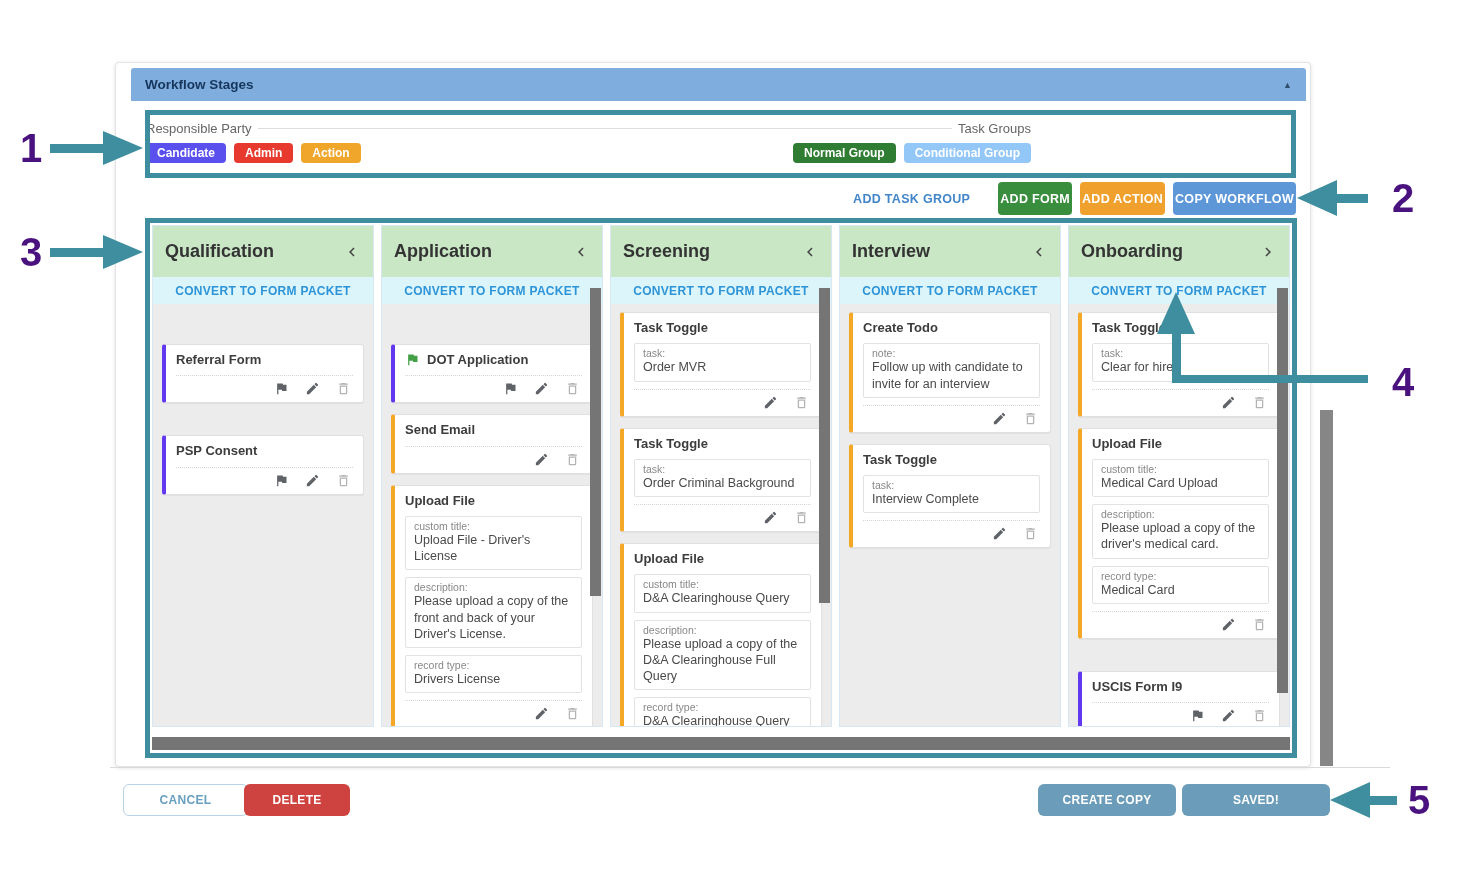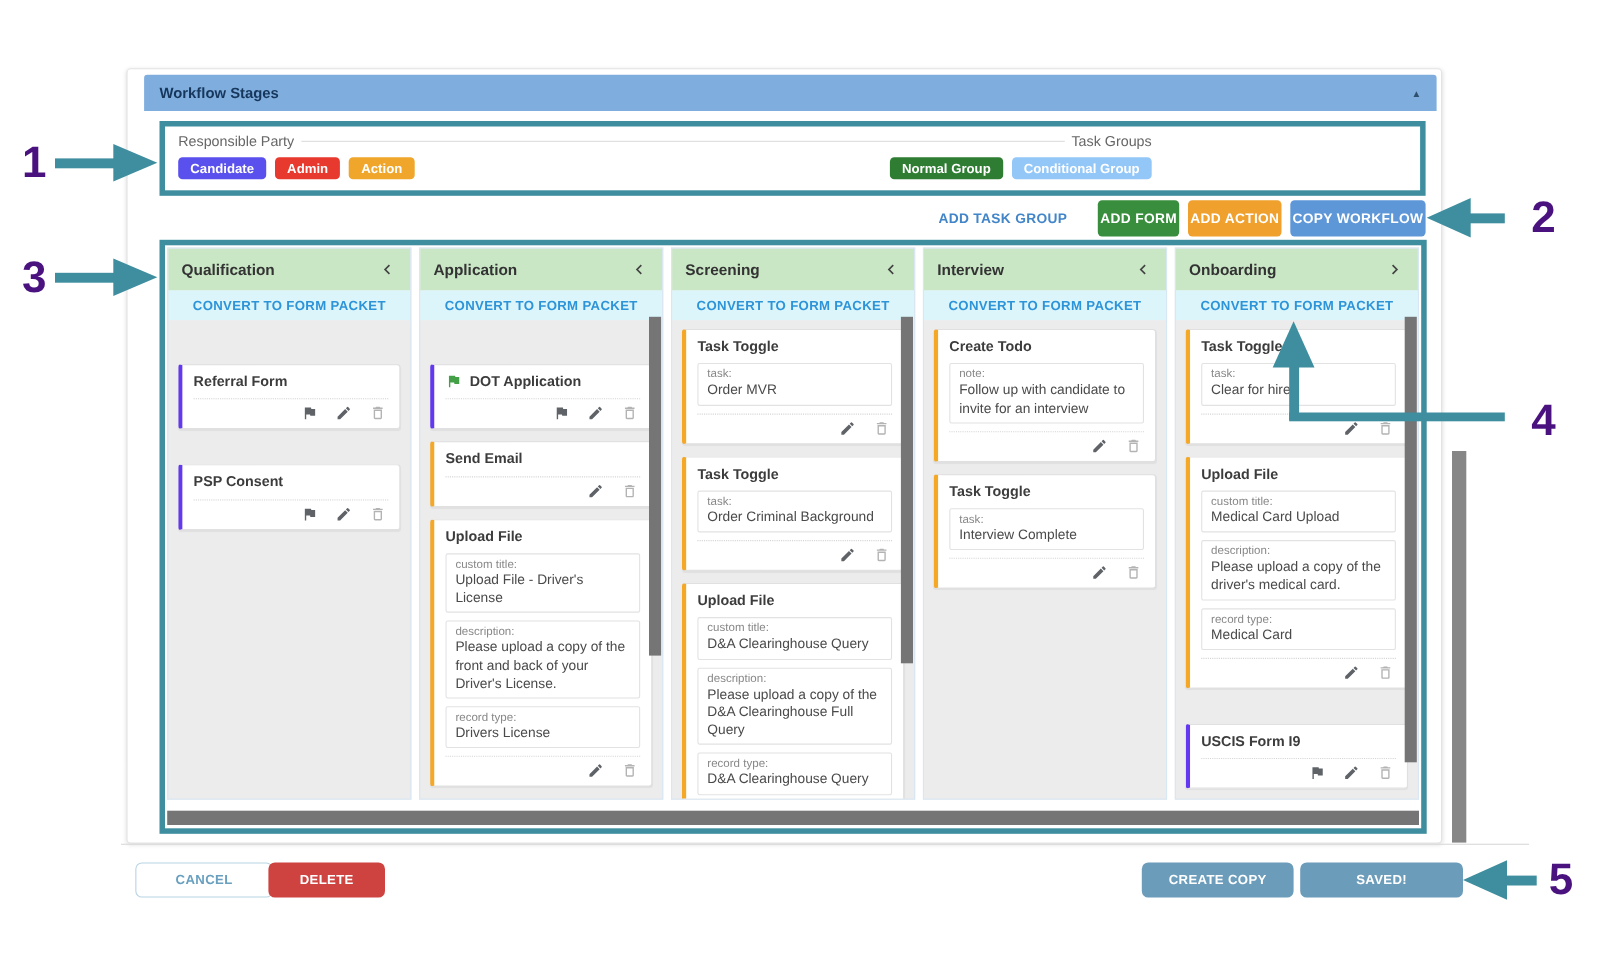--- a/index.html
+++ b/index.html
@@ -13,43 +13,43 @@
   .wf-header { left:131px; top:68px; width:1175px; height:33px; background:#7faede; border-radius:3px 3px 0 0;
     display:flex; align-items:center; padding:0 14px; color:#16365c; font-size:13.5px; font-weight:bold; }
   .collapse-ic { margin-left:auto; font-size:9px; color:#2f4f6f; cursor:pointer; }
 
   
   .ann-box { border:5px solid #3e8e9f; pointer-events:none; }
   #ann-box-1 { left:145px; top:110px; width:1151px; height:68px; }
   #ann-box-3 { left:145px; top:218px; width:1152px; height:540px; }
 
   
-  .legend { left:150px; top:115px; width:909px; height:58px; padding:5px 12px 0 12px; background:#fff; }
+  .legend { left:134px; top:115px; width:909px; height:58px; padding:5px 12px 0 12px; background:#fff; }
   .legend-row1 { display:flex; align-items:center; height:16px; }
   .legend-label { font-size:13px; color:#666; white-space:nowrap; }
   .legend-line { flex:1; border-top:1px solid #ddd; margin:0 6px; }
   .legend-row2 { display:flex; justify-content:space-between; margin-top:7px; }
   .chip-group { display:flex; gap:8px;text-align:right; }
   .chip { color:#fff; font-size:12px; font-weight:bold; padding:4px 11px; border-radius:4px; line-height:1; }
 
   
   .toolbar { left:145px; top:182px; width:1151px; height:33px; display:flex; justify-content:flex-end; align-items:center; gap:8px; }
   .txt-btn { color:#4285c8; font-size:12.5px; font-weight:bold; letter-spacing:.3px; margin-right:20px; cursor:pointer; }
   .btn { height:33px; display:flex; align-items:center; padding:0 2px; border-radius:4px; color:#fff;
     font-size:12.5px; font-weight:bold; letter-spacing:.3px; cursor:pointer; border:none; }
   .btn-green { background:#388e3c; }
   .btn-orange { background:#f0a02c; }
   .btn-blue { background:#5e97d8; }
 
   
   .board { left:150px; top:223px; width:1142px; height:530px; background:#fff; overflow:hidden; }
   .columns { position:absolute; left:2px; top:2px; display:flex; gap:7px; }
   .column { width:222px; height:502px; background:#ececec; border:1px solid #d7e7f4; overflow:hidden; position:relative; }
-  .col-header { background:#c9e7c5; height:38px; display:flex; align-items:center; padding:0 12px;
-    font-size:14px; font-weight:bold; color:#333; }
+  .col-header { background:#c9e7c5; height:51px; display:flex; align-items:center; padding:0 12px;
+    font-size:18px; font-weight:bold; color:#333; }
   .col-chev { margin-left:auto; cursor:pointer; display:flex; }
   .col-chev svg { fill:#444; }
   .convert-bar { background:#dbf5fb; height:27px; display:flex; align-items:center; justify-content:center;
     color:#2e94d8; font-size:12px; font-weight:bold; letter-spacing:.3px; cursor:pointer; }
   .col-body { padding:8px 9px; height:437px; overflow:hidden; }
 
   .wcard { background:#fff; border:1px solid #e0e0e0; border-radius:3px; margin-bottom:11px;
     padding:7px 10px 5px 10px; border-left:4px solid #999; box-shadow:0 1px 1px rgba(0,0,0,.05); }
   .wcard.purple { border-left-color:#6239f0;margin-top:32px; }
   .wcard.orange { border-left-color:#f5a726; }

